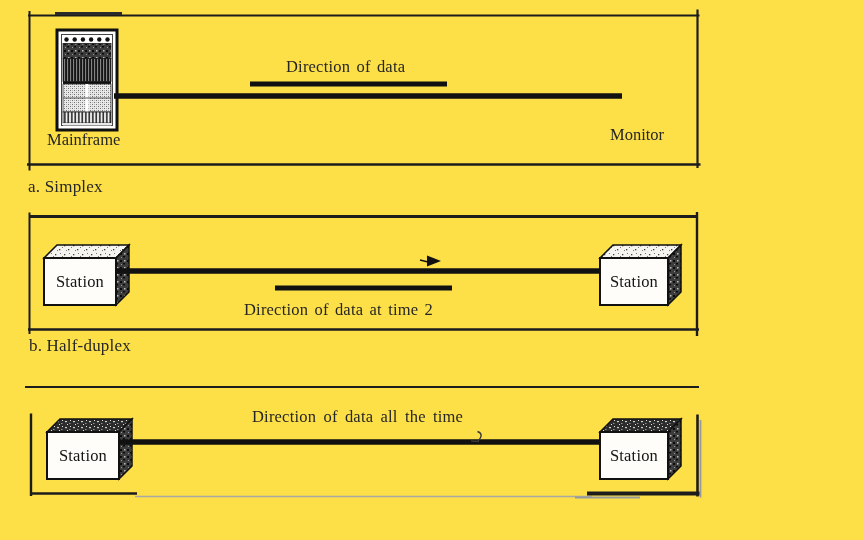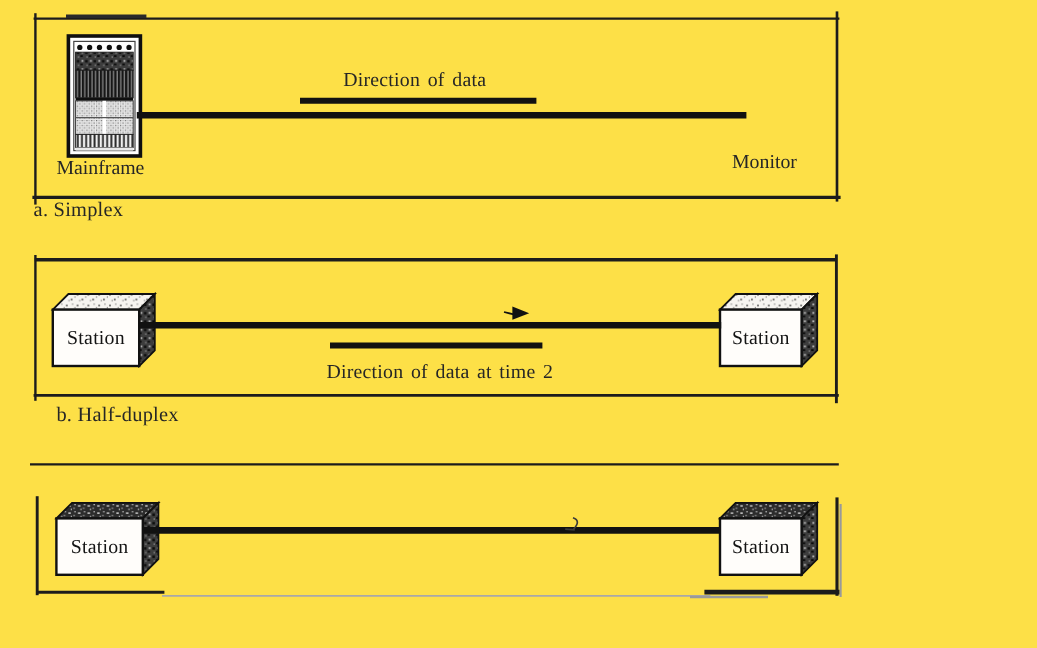--- a/index.html
+++ b/index.html
@@ -148,22 +148,23 @@
       <path d="M119,442 H600" stroke-width="5.5"></path>
     </g>
     <g>
       <path d="M477.5,431.5 q7,2.5 0.5,9.5 M471,441 l8,0.5" stroke="#3a3a3a" stroke-width="1.4" fill="none"></path>
     </g>
   </svg>
 
   <div class="txt flow-label" style="left:286px;top:57px;">Direction of data</div>
   <div class="txt device-label" style="left:47px;top:130px;">Mainframe</div>
   <div class="txt device-label" style="left:610px;top:125px;">Monitor</div>
-  <div class="txt caption" style="left:28px;top:165px;">a. Simplex</div>
+  <div class="txt caption" style="left:28px;top:177px;">a. Simplex</div>
 
-  <div class="txt flow-label" style="left:272px;top:300px;">Direction of data at time 2</div>
+  <div class="txt flow-label" style="left:244px;top:300px;">Direction of data at time 2</div>
   <div class="station-label" style="left:44px;top:272px;width:72px;">Station</div>
   <div class="station-label" style="left:600px;top:272px;width:68px;">Station</div>
-  <div class="txt caption" style="left:29px;top:336px;margin-left:18px;">b. Half-duplex</div>
+  <div class="txt caption" style="left:29px;top:336px;">b. Half-duplex</div>
 
+  <div class="txt flow-label" style="left:252px;top:407px;word-spacing:3px;">Direction of data all the time</div>
   <div class="station-label" style="left:47px;top:446px;width:72px;">Station</div>
   <div class="station-label" style="left:600px;top:446px;width:68px;">Station</div>
 </div>
 
 </body></html>

